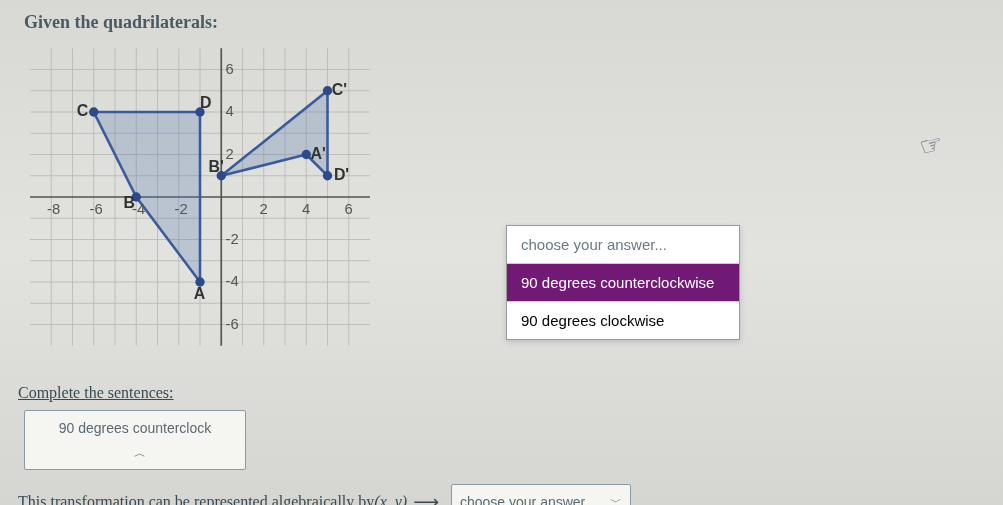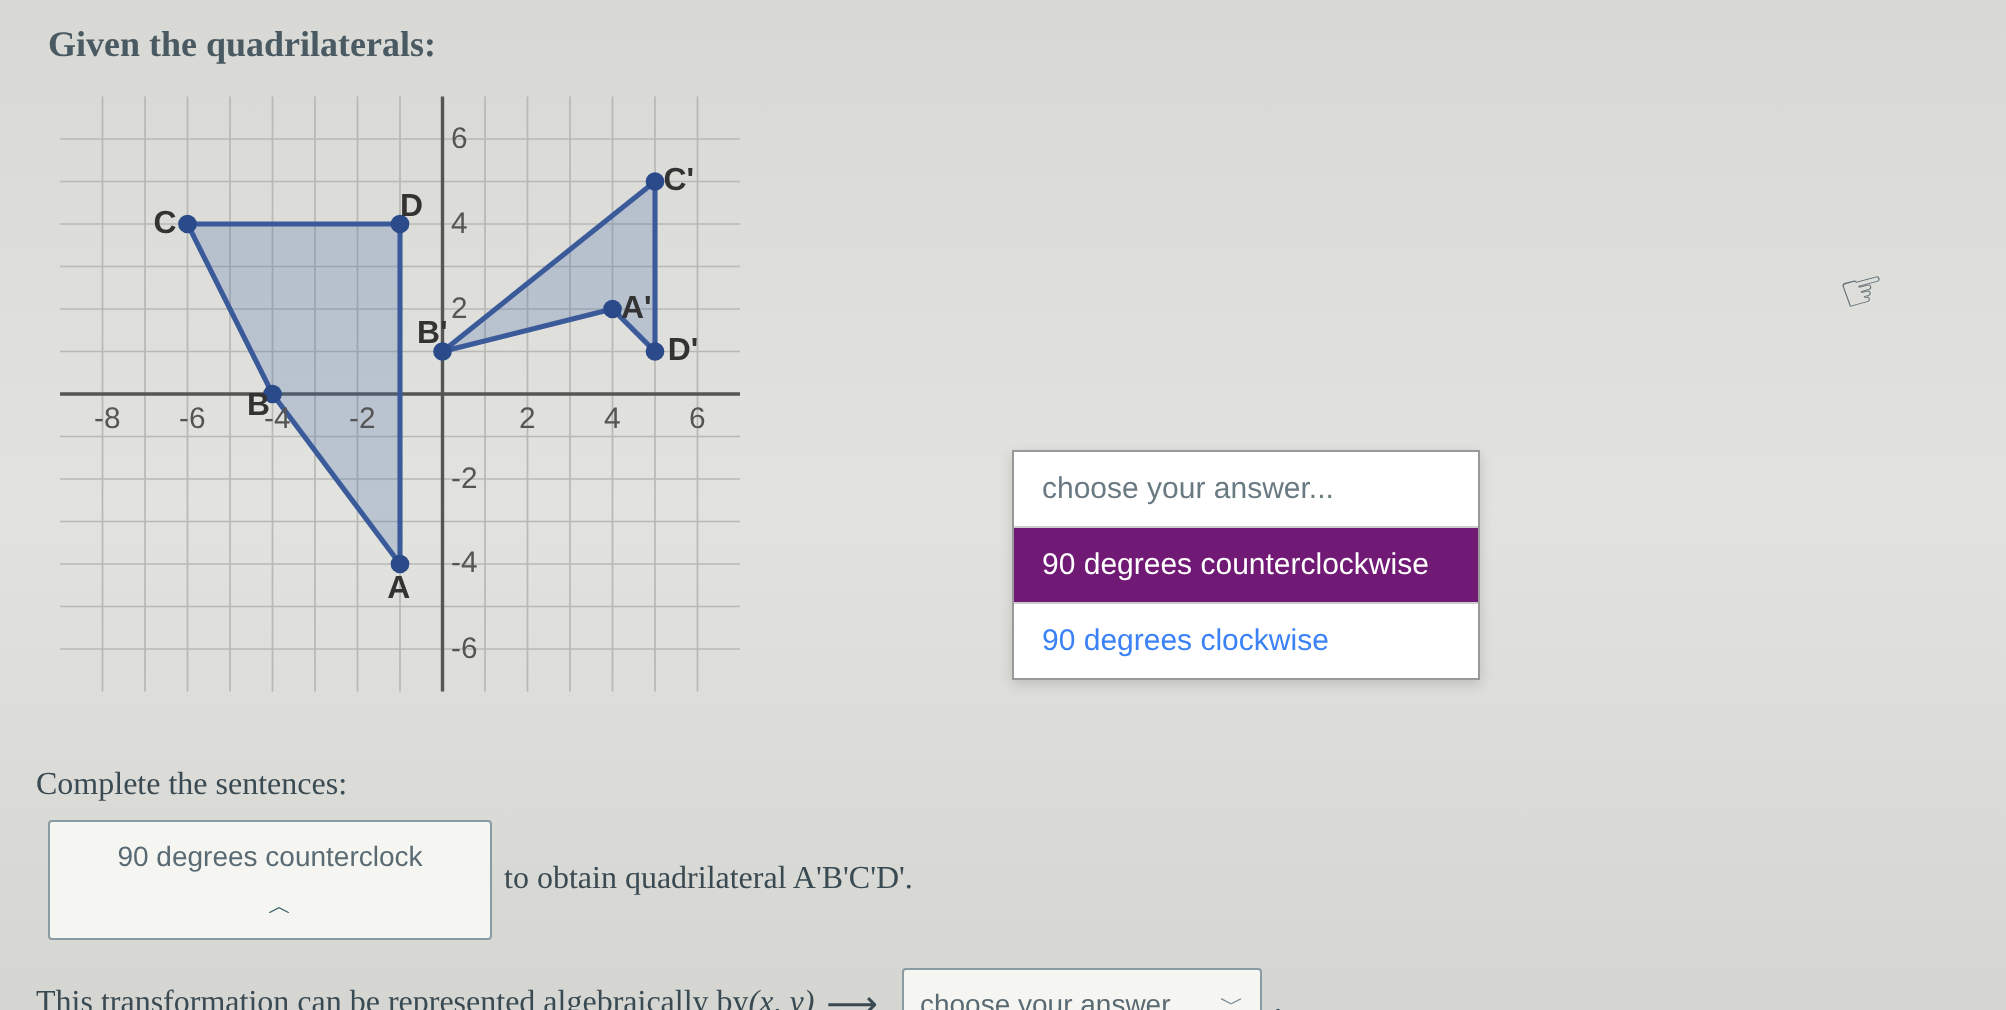--- a/index.html
+++ b/index.html
@@ -39,21 +39,21 @@
       width: 234px;
       background: #fff;
       border: 1px solid #999;
       font-family: 'Segoe UI', Arial, sans-serif;
       font-size: 15px;
       box-shadow: 0 2px 6px rgba(0,0,0,0.15);
     }
     .dropdown-item {
       padding: 10px 14px;
       border-bottom: 1px solid #ccc;
-      color: #3b82f6;
+      color: #000000;
       cursor: pointer;
     }
     .dropdown-item.placeholder { color: #6a7a82; }
     .dropdown-item.selected {
       background: #701a75;
       color: #fff;
     }
     .dropdown-item:last-child { border-bottom: none; }
     .content {
       position: absolute;
@@ -177,27 +177,26 @@
 
 <div class="cursor-icon">☞</div>
 
 <div class="dropdown-box">
   <div class="dropdown-item placeholder">choose your answer...</div>
   <div class="dropdown-item selected">90 degrees counterclockwise</div>
   <div class="dropdown-item">90 degrees clockwise</div>
 </div>
 
 <div class="content">
-  <div style="margin-bottom:2px;">Complete the sentences:</div>
+  <div style="margin-bottom:2px;text-decoration:underline;">Complete the sentences:</div>
   <div class="line">
     <span class="sel open" style="min-width:222px;flex-direction:column;">
       <span>90 degrees counterclock</span>
       <span class="chev">︿</span>
     </span>
-    <span>to obtain quadrilateral A'B'C'D'.</span>
   </div>
   <div class="line" style="margin-top:14px;text-align:center;">
     <span>This transformation can be represented algebraically by</span>
     <span class="math" style="margin-left:0;text-decoration:underline;">(x, y)</span>
     <span class="arrow">⟶</span>
     <span class="sel">
       <span>choose your answer...</span>
       <span class="chev">﹀</span>
     </span>
     <span>.</span>

